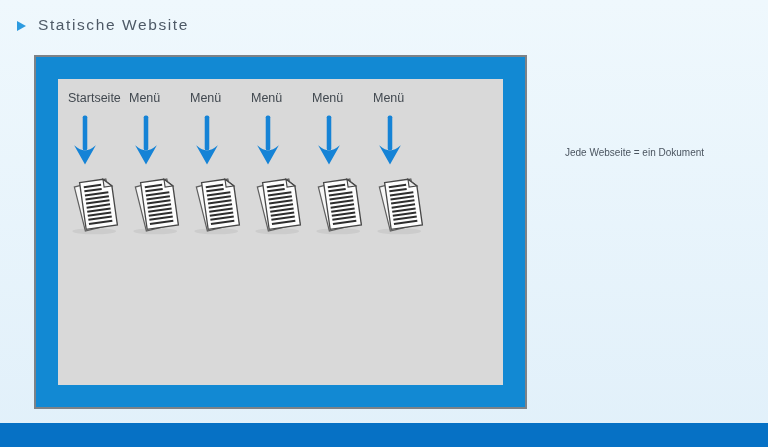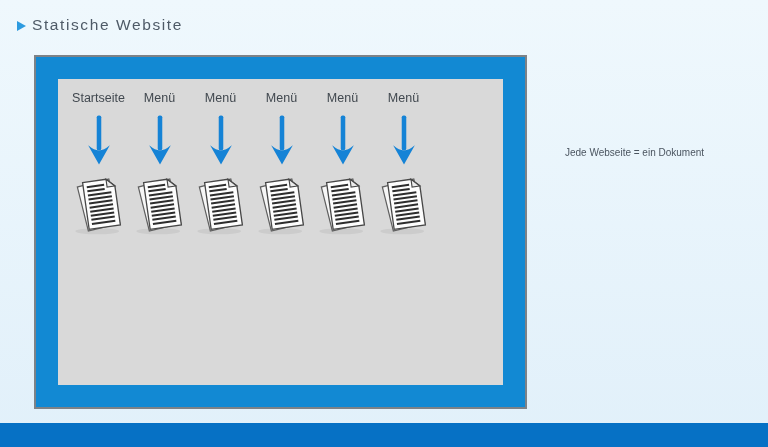--- a/index.html
+++ b/index.html
@@ -17,21 +17,21 @@
   }
   *{box-sizing:border-box;margin:0;padding:0;}
   html,body{width:768px;height:447px;overflow:hidden;}
   body{
     position:relative;
     font-family:"Liberation Sans", sans-serif;
     background:linear-gradient(180deg, var(--bg-top) 0%, var(--bg-bottom) 100%);
   }
   .header{
     position:absolute;left:17px;top:16px;
-    display:flex;align-items:center;gap:6px;
+    display:flex;align-items:center;gap:12px;
   }
   .play-triangle{
     width:0;height:0;display:inline-block;
     border-left:9px solid var(--accent);
     border-top:5.5px solid transparent;
     border-bottom:5.5px solid transparent;
     margin-top:2px;
   }
   .page-title{
     font-size:15.5px;font-weight:400;
@@ -47,21 +47,21 @@
   .canvas{
     width:100%;height:100%;
     background:var(--interior-gray);
   }
   .columns{
     display:flex;
     padding:11px 0 0 10px;
   }
   .column{
     width:61px;
-    display:flex;flex-direction:column;align-items:center;
+    display:flex;flex-direction:column;
   }
   .col-label{
     font-size:12.5px;color:var(--label-text);
     height:16px;line-height:16px;margin-bottom:7px;
     white-space:nowrap;
   }
   .arrow-svg{width:34px;height:54px;display:block;}
   .doc-svg{width:56px;height:64px;display:block;margin-top:6px;}
   .annotation{
     position:absolute;left:565px;top:147px;

